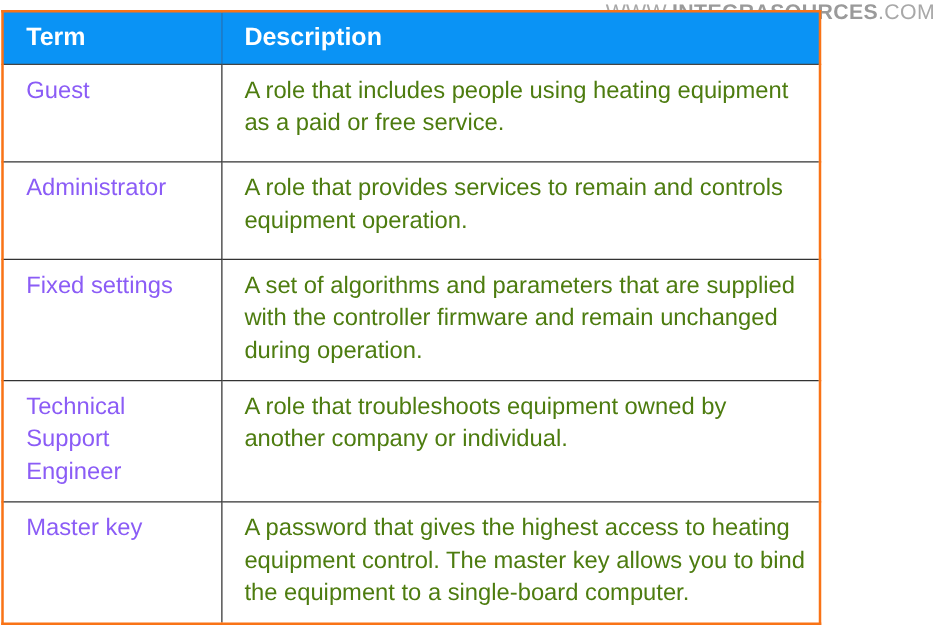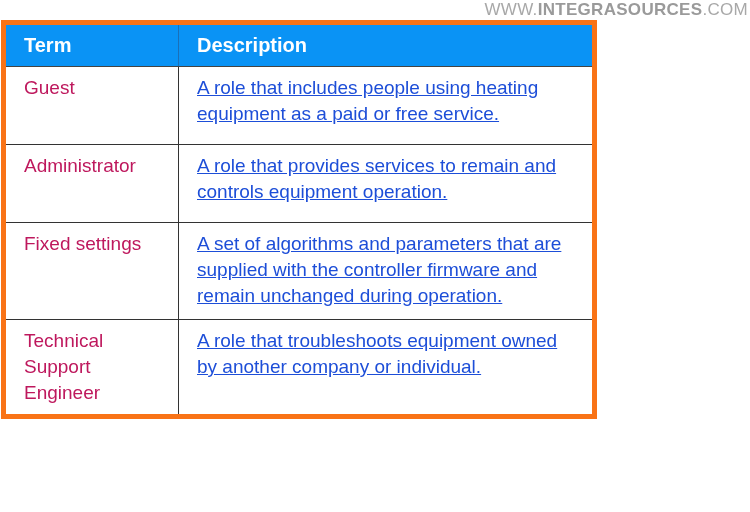--- a/index.html
+++ b/index.html
@@ -6,36 +6,36 @@
   body {
     width: 750px; height: 512px; background: #ffffff; position: relative; overflow: hidden;
     font-family: "Liberation Sans", "DejaVu Sans", sans-serif;
   }
   .watermark {
     position: absolute; top: 0; right: 2px; height: 14px;
     font-size: 17px; letter-spacing: 0.3px; color: #a8a8a8; margin-left: 34px;
   }
   .watermark b { font-weight: bold; color: #9a9a9a; }
   table.terms {
-    position: absolute; left: 1px; top: 20px; width: 596px;
+    position: absolute; left: 1px; top: 8px; width: 656px;
     border-collapse: collapse; table-layout: fixed;
-    border: 5px solid #f97316;
+    border: 2px solid #f97316;
   }
   table.terms th {
     background: #0a93f5; color: #ffffff; text-align: left;
     font-size: 20px; font-weight: bold; height: 41px; padding: 0 0 0 18px;
     border-right: 1px solid #1a6fb8; border-bottom: 1px solid #444;
   }
   table.terms th:last-child { border-right: none; }
   table.terms td {
     vertical-align: top; padding: 8px 10px 0 18px;
     border: 1px solid #333; font-size: 19px; line-height: 26px;
   }
-  td.term { color: #be185d; }
-  td.desc { color: #1d4ed8; padding-left: 18px; padding-right: 14px; text-decoration: underline; }
+  td.term { color: #8b5cf6; }
+  td.desc { color: #4d7c0f; padding-left: 18px; padding-right: 14px; }
   col.c1 { width: 175px; }
 </style>
 </head>
 <body>
 
 <div class="watermark"><span>WWW.</span><b>INTEGRASOURCES</b><span>.COM</span></div>
 
 <table class="terms">
   <colgroup>
       <col class="c1">
@@ -57,14 +57,18 @@
       <td class="desc">A role that provides services to remain and controls equipment operation.</td>
     </tr>
     <tr style="height:97px">
       <td class="term">Fixed settings</td>
       <td class="desc">A set of algorithms and parameters that are supplied with the controller firmware and remain unchanged during operation.</td>
     </tr>
     <tr style="height:97px">
       <td class="term" style="padding-right:60px">Technical Support Engineer</td>
       <td class="desc">A role that troubleshoots equipment owned by another company or individual.</td>
     </tr>
+    <tr style="height:97px">
+      <td class="term">Master key</td>
+      <td class="desc">A password that gives the highest access to heating equipment control. The master key allows you to bind the equipment to a single-board computer.</td>
+    </tr>
   </tbody>
 </table>
 
 </body></html>

